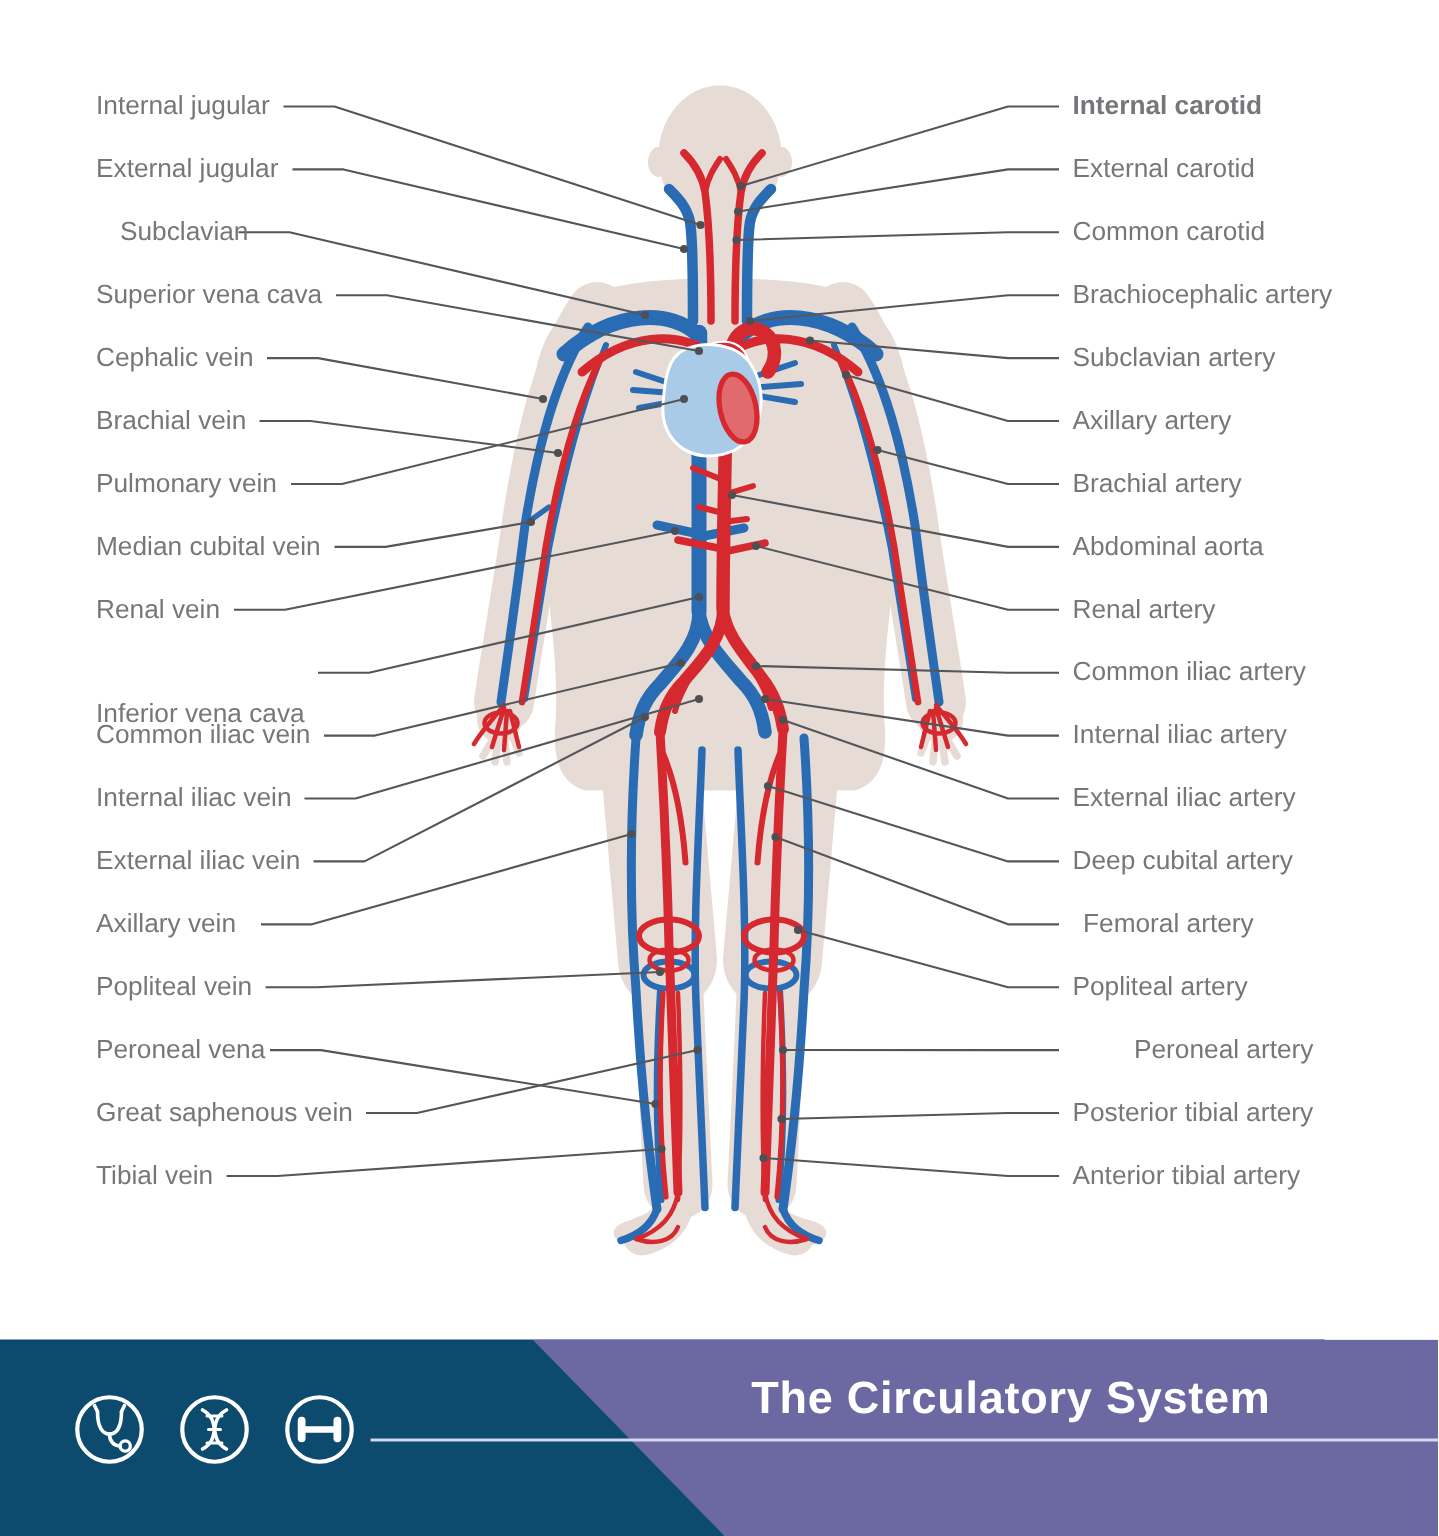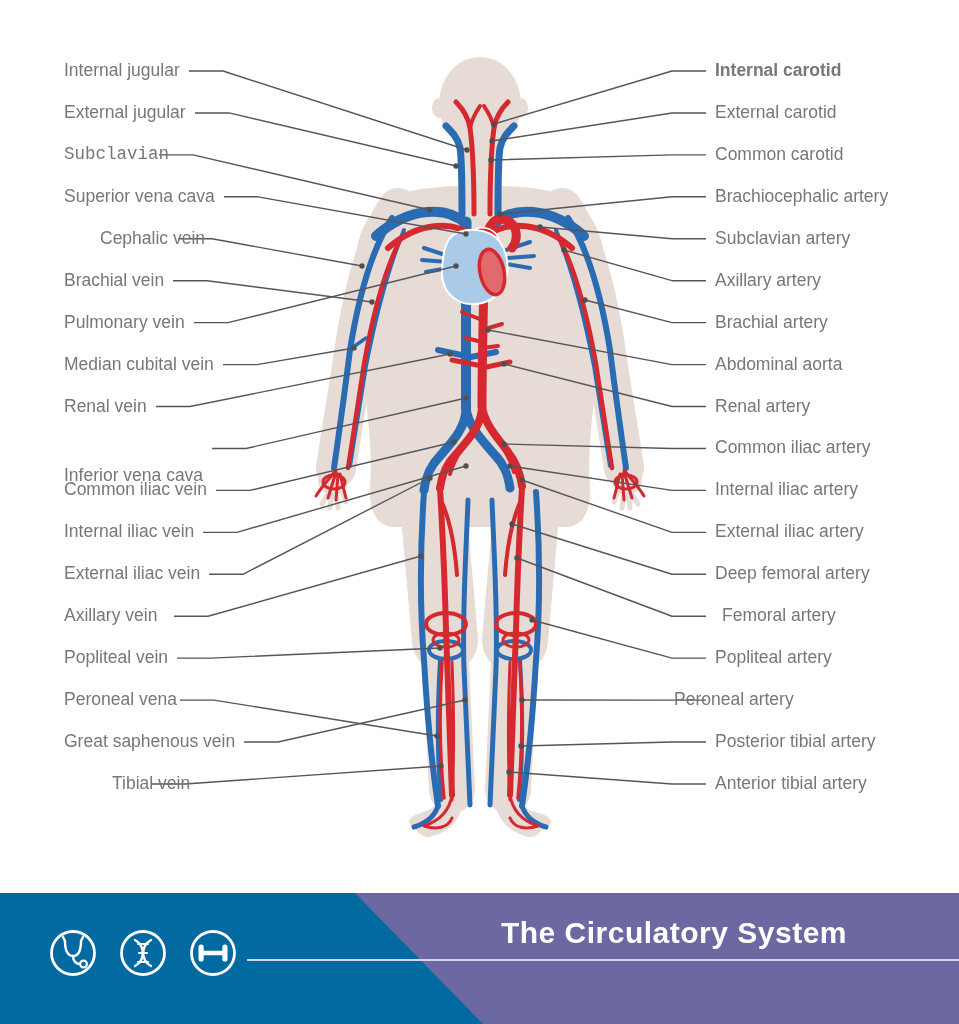--- a/index.html
+++ b/index.html
@@ -2,21 +2,21 @@
 <html><head>
 <meta charset="utf-8">
 <style>
   html,body{margin:0;padding:0;background:#fff;}
   .page{position:relative;width:959px;height:1024px;overflow:hidden;
         font-family:"Liberation Sans","DejaVu Sans",sans-serif;background:#ffffff;}
   .figure{position:absolute;left:0;top:0;width:959px;height:769px;padding-left:16px;}
   .figure svg{position:absolute;left:0;top:0;}
   .lbl{position:absolute;font-size:17.5px;line-height:21px;color:#76777a;white-space:nowrap;}
   
-  .footer{position:absolute;left:0;top:893px;width:883px;height:131px;background:#0369a1;}
+  .footer{position:absolute;left:0;top:893px;width:883px;height:131px;background:#0c4a6e;}
   .band-dark{position:absolute;left:0;top:0;width:959px;height:131px;background:#6b68a2;
              clip-path:polygon(355px 0,959px 0,959px 131px,483px 131px);}
   .rule{position:absolute;left:247px;top:66px;width:712px;height:2px;background:#dddcef;opacity:.95;}
   .f-title{position:absolute;right:36px;top:23px;font-size:30px;font-weight:bold;color:#ffffff;letter-spacing:.5px;}
   .f-sub{position:absolute;right:36px;top:72px;font-size:22px;color:#c7c5e2;letter-spacing:5px;}
   .icons{position:absolute;left:49px;top:36px;display:flex;gap:22px;}
   .icons svg{display:block;}
 </style>
 </head>
 <body>
@@ -196,52 +196,52 @@
           <polyline points="706,700.0999999999999 672,700.0999999999999 522,700" fill="none" stroke="#55565a" stroke-width="1.4" stroke-linejoin="round"></polyline>
           <circle cx="522" cy="700" r="2.7" fill="#4e4f53"></circle>
           <polyline points="706,742.04 672,742.04 521,746" fill="none" stroke="#55565a" stroke-width="1.4" stroke-linejoin="round"></polyline>
           <circle cx="521" cy="746" r="2.7" fill="#4e4f53"></circle>
           <polyline points="706,783.98 672,783.98 509,772" fill="none" stroke="#55565a" stroke-width="1.4" stroke-linejoin="round"></polyline>
           <circle cx="509" cy="772" r="2.7" fill="#4e4f53"></circle>
         </g>
     </svg>
   <div class="lbl" style="top: 60px; left: 64px;">Internal jugular</div>
       <div class="lbl" style="top: 101.94px; left: 64px;">External jugular</div>
-      <div class="lbl" style="top: 143.88px; left: 64px; font-family: Liberation Mono, monospace;">Subclavian</div>
+      <div class="lbl" style="top: 143.88px; left: 80px;">Subclavian</div>
       <div class="lbl" style="top: 185.82px; left: 64px;">Superior vena cava</div>
-      <div class="lbl" style="top: 227.76px; left: 64px; margin-left: 36px;">Cephalic vein</div>
+      <div class="lbl" style="top: 227.76px; left: 64px;">Cephalic vein</div>
       <div class="lbl" style="top: 269.7px; left: 64px;">Brachial vein</div>
       <div class="lbl" style="top: 311.64px; left: 64px;">Pulmonary vein</div>
       <div class="lbl" style="top: 353.58px; left: 64px;">Median cubital vein</div>
       <div class="lbl" style="top: 395.52px; left: 64px;">Renal vein</div>
       <div class="lbl" style="top: 437.46px; left: 64px; margin-top: 28px;">Inferior vena cava</div>
       <div class="lbl" style="top: 479.4px; left: 64px; text-align: center;">Common iliac vein</div>
       <div class="lbl" style="top: 521.34px; left: 64px;">Internal iliac vein</div>
       <div class="lbl" style="top: 563.28px; left: 64px;">External iliac vein</div>
       <div class="lbl" style="top: 605.22px; left: 64px;">Axillary vein</div>
       <div class="lbl" style="top: 647.16px; left: 64px;">Popliteal vein</div>
       <div class="lbl" style="top: 689.1px; left: 64px;">Peroneal vena</div>
       <div class="lbl" style="top: 731.04px; left: 64px;">Great saphenous vein</div>
-      <div class="lbl" style="top: 772.98px; left: 64px; margin-left: 48px;">Tibial vein</div>
+      <div class="lbl" style="top: 772.98px; left: 64px;">Tibial vein</div>
       <div class="lbl" style="top: 60px; left: 715px; font-weight: bold;">Internal carotid</div>
       <div class="lbl" style="top: 101.94px; left: 715px;">External carotid</div>
       <div class="lbl" style="top: 143.88px; left: 715px;">Common carotid</div>
       <div class="lbl" style="top: 185.82px; left: 715px;">Brachiocephalic artery</div>
       <div class="lbl" style="top: 227.76px; left: 715px;">Subclavian artery</div>
       <div class="lbl" style="top: 269.7px; left: 715px;">Axillary artery</div>
       <div class="lbl" style="top: 311.64px; left: 715px;">Brachial artery</div>
       <div class="lbl" style="top: 353.58px; left: 715px;">Abdominal aorta</div>
       <div class="lbl" style="top: 395.52px; left: 715px;">Renal artery</div>
       <div class="lbl" style="top: 437.46px; left: 715px;">Common iliac artery</div>
       <div class="lbl" style="top: 479.4px; left: 715px; text-align: center;">Internal iliac artery</div>
       <div class="lbl" style="top: 521.34px; left: 715px;">External iliac artery</div>
-      <div class="lbl" style="top: 563.28px; left: 715px;">Deep femoral artery</div>
+      <div class="lbl" style="top: 563.28px; left: 715px;">Deep cubital artery</div>
       <div class="lbl" style="top: 605.22px; left: 722px;">Femoral artery</div>
       <div class="lbl" style="top: 647.16px; left: 715px;">Popliteal artery</div>
-      <div class="lbl" style="top: 689.1px; left: 674px; text-align: center;">Peroneal artery</div>
+      <div class="lbl" style="top: 689.1px; left: 756px; text-align: center;">Peroneal artery</div>
       <div class="lbl" style="top: 731.04px; left: 715px;">Posterior tibial artery</div>
       <div class="lbl" style="top: 772.98px; left: 715px;">Anterior tibial artery</div>
     </div>
 
   <div class="footer">
     <div class="band-dark"></div>
     <div class="rule"></div>
     <div class="icons">
       <span>
         <svg width="48" height="48" viewBox="-24 -24 48 48" fill="none" stroke="#ffffff">

